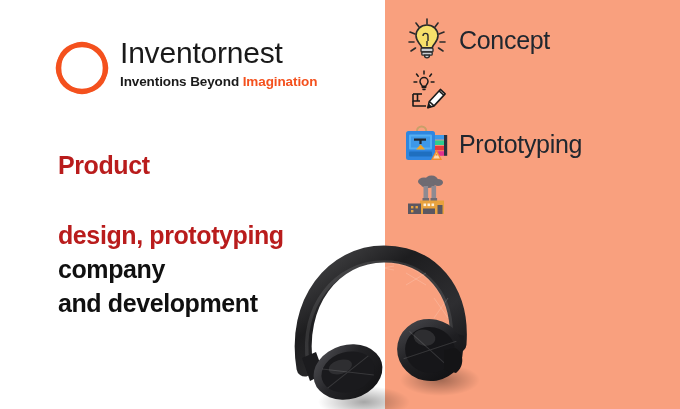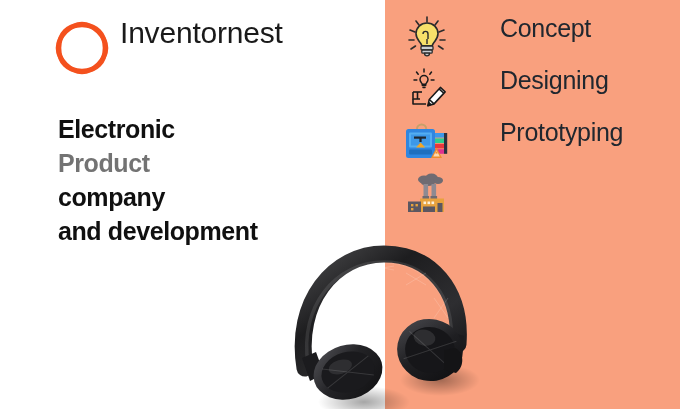--- a/index.html
+++ b/index.html
@@ -26,21 +26,21 @@
   #right-panel {
     position: absolute;
     left: 385px; top: 0;
     width: 295px; height: 409px;
     background: #F9A07E;
   }
 
   
   #logo-block {
     position: absolute;
-    left: 50px; top: 12px;
+    left: 50px; top: 32px;
     width: 300px; height: 72px;
   }
   #logo-mark {
     position: absolute;
     left: 0; top: 4px;
     width: 64px; height: 64px;
   }
   #logo-text-wrap {
     position: absolute;
     left: 70px; top: 4px;
@@ -69,34 +69,33 @@
     position: absolute;
     left: 58px; top: 112px;
     width: 310px;
     font-size: 25px;
     font-weight: 700;
     line-height: 34px;
     letter-spacing: -0.4px;
     color: #101010;
   }
   #headline .hl-line { display: block; white-space: nowrap; }
-  #headline .orange { color: #737373; }
+  #headline .orange { color: #b91c1c; margin-top: 36px; }
 
   
   #service-list {
     position: absolute;
     left: 403px; top: 14px;
     width: 275px;
   }
   .service-row {
     position: relative;
     height: 52px;
     display: flex;
-    align-items: flex-start;
-    gap: 41px;
+    align-items: center;
   }
   .service-icon {
     width: 48px;
     height: 48px;
     flex: 0 0 48px;
     position: relative;
     display: block;
   }
   .service-icon svg { display: block; width: 48px; height: 48px; }
   .service-label {
@@ -133,26 +132,27 @@
             <ellipse cx="32" cy="32" rx="25" ry="22" transform="rotate(0 32 32)"></ellipse>
             <ellipse cx="32" cy="32" rx="25" ry="22" transform="rotate(45 32 32)"></ellipse>
             <ellipse cx="32" cy="32" rx="25" ry="22" transform="rotate(90 32 32)"></ellipse>
             <ellipse cx="32" cy="32" rx="25" ry="22" transform="rotate(135 32 32)"></ellipse>
           </g>
         </svg>
       </div>
 
       <div id="logo-text-wrap">
         <div id="logo-wordmark">Inventornest</div>
+        <div id="logo-tagline"><span>Inventions Beyond </span><span class="accent">Imagination</span></div>
       </div>
     </div>
 
     <div id="headline">
-      <span class="hl-line">Electronic</span>
       <span class="hl-line orange">Product</span>
+      <span class="hl-line orange">design, prototyping</span>
       <span class="hl-line">company</span>
       <span class="hl-line">and development</span>
     </div>
   </div>
 
   <div id="right-panel"></div>
 
   <div id="service-list">
 
     <div class="service-row">
@@ -198,21 +198,20 @@
             <path d="M14.5 26v7"></path>
           </g>
           <g transform="rotate(-2 30 28)">
             <path d="M24.5 39.5l1.6-6.2L37.6 21.7l4.6 4.6L30.7 37.9z" fill="#fff" stroke="#1a1a1a" stroke-width="1.6" stroke-linejoin="round"></path>
             <path d="M36.2 23.1l4.6 4.6" stroke="#1a1a1a" stroke-width="1.5"></path>
             <path d="M26.1 33.3l4.6 4.6" stroke="#1a1a1a" stroke-width="1.5"></path>
             <path d="M24.5 39.5l3.1-1.1-2-2z" fill="#1a1a1a" stroke="#1a1a1a" stroke-width="1.2" stroke-linejoin="round"></path>
           </g>
         </svg>
       </span>
-      <span class="service-label">Designing</span>
     </div>
 
     <div class="service-row">
       <span class="service-icon">
         <svg viewBox="0 0 48 48" aria-hidden="true">
           <path d="M14 11c0-2.6 2.1-4.6 4.6-4.6S23.2 8.4 23.2 11" fill="none" stroke="#C8A06A" stroke-width="2"></path>
           <rect x="3" y="11" width="29" height="29" rx="2.5" fill="#2F86E0"></rect>
           <rect x="6" y="14.5" width="23" height="15" rx="1" fill="#54AEF2"></rect>
           <rect x="8" y="16.5" width="19" height="11" fill="#3D98E8"></rect>
           <rect x="11" y="18.5" width="12" height="2.2" fill="#1F2730"></rect>

